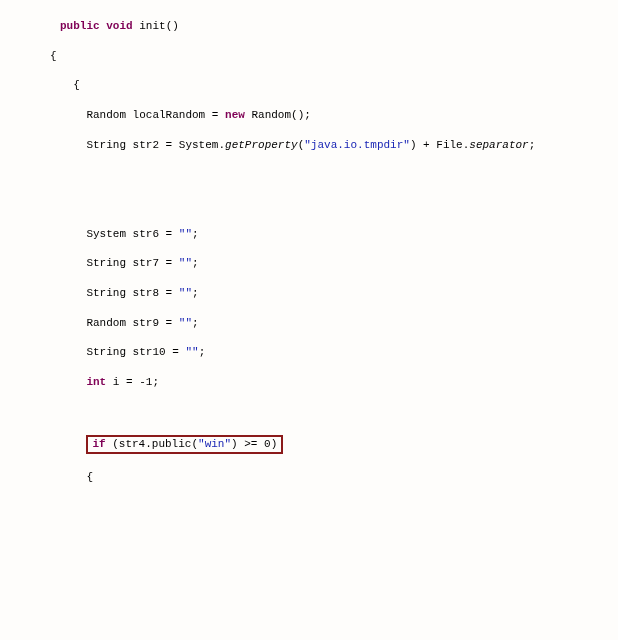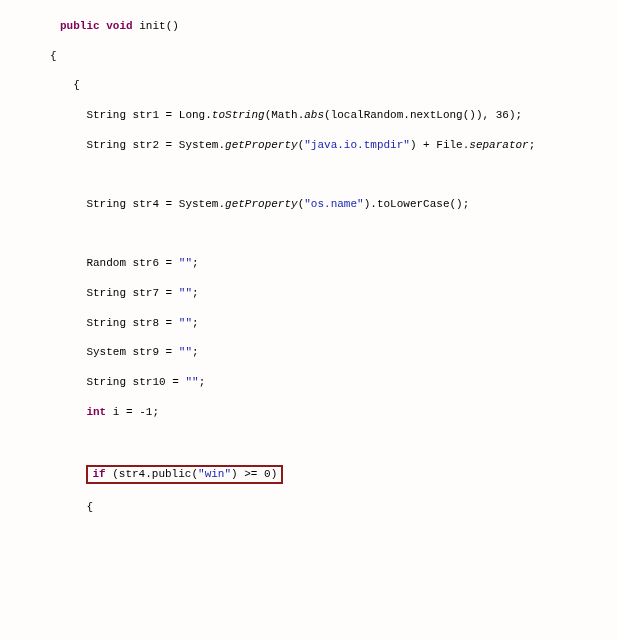--- a/index.html
+++ b/index.html
@@ -31,29 +31,28 @@
     left: -10px;
   }
 </style>
 </head>
 <body>
 
 <div class="code">
 <span class="line"><span class="kw">public</span> <span class="kw">void</span><span> init()</span></span>
 <span class="line brace-gutter">{</span>
 <span class="line">  <span>{</span></span>
-<span class="line">    <span>String str1 = Long.</span><span class="em">toString</span><span>(Math.</span><span class="em">abs</span><span>(localRandom.nextLong()), 36);</span></span>
+<span class="line">    <span>Random localRandom = </span><span class="kw">new</span><span> Random();</span></span>
 <span class="line">    <span>String str2 = System.</span><span class="em">getProperty</span><span>(</span><span class="str">"java.io.tmpdir"</span><span>) + File.</span><span class="em">separator</span><span>;</span></span>
 <span class="line"> </span>
-<span class="line">    <span>String str4 = System.</span><span class="em">getProperty</span><span>(</span><span class="str">"os.name"</span><span>).toLowerCase();</span></span>
 <span class="line"> </span>
-<span class="line">    <span>Random str6 = </span><span class="str">""</span><span>;</span></span>
+<span class="line">    <span>System str6 = </span><span class="str">""</span><span>;</span></span>
 <span class="line">    <span>String str7 = </span><span class="str">""</span><span>;</span></span>
 <span class="line">    <span>String str8 = </span><span class="str">""</span><span>;</span></span>
-<span class="line">    <span>System str9 = </span><span class="str">""</span><span>;</span></span>
+<span class="line">    <span>Random str9 = </span><span class="str">""</span><span>;</span></span>
 <span class="line">    <span>String str10 = </span><span class="str">""</span><span>;</span></span>
 <span class="line">    <span class="kw">int</span><span> i = -1;</span></span>
 <span class="line"> </span>
 <span class="line">    <span class="hl"><span class="kw">if</span><span> (str4.public(</span><span class="str">"win"</span><span>) &gt;= 0)</span></span></span>
 <span class="line">    <span>{</span></span>
 
 
 
 
 

